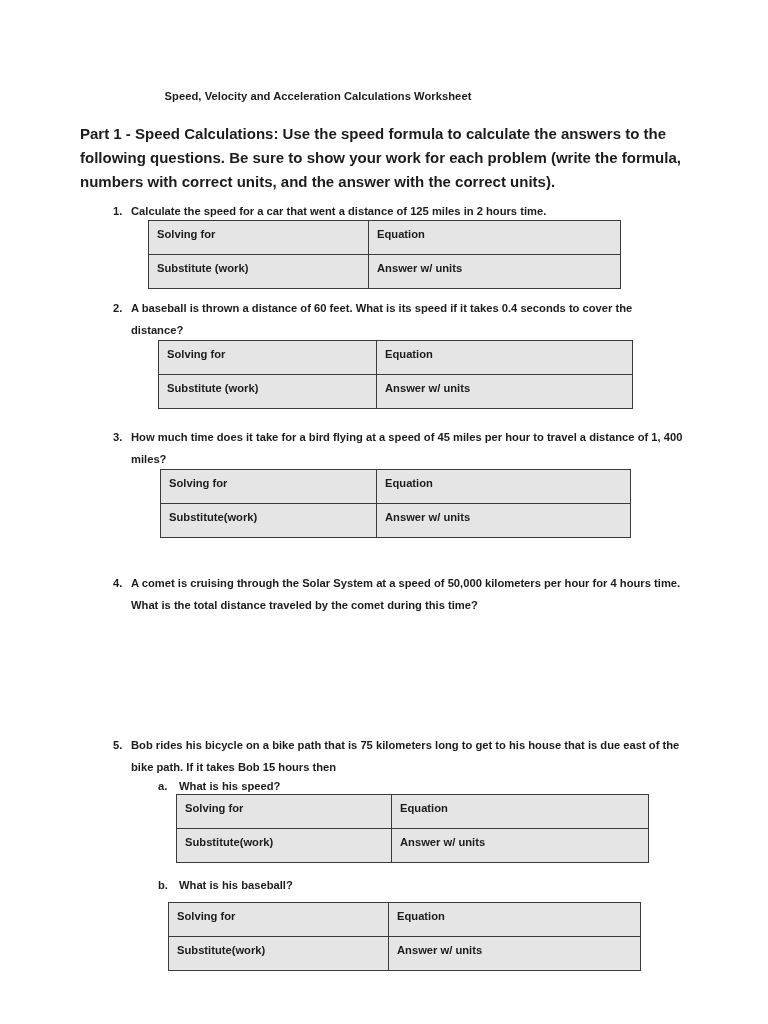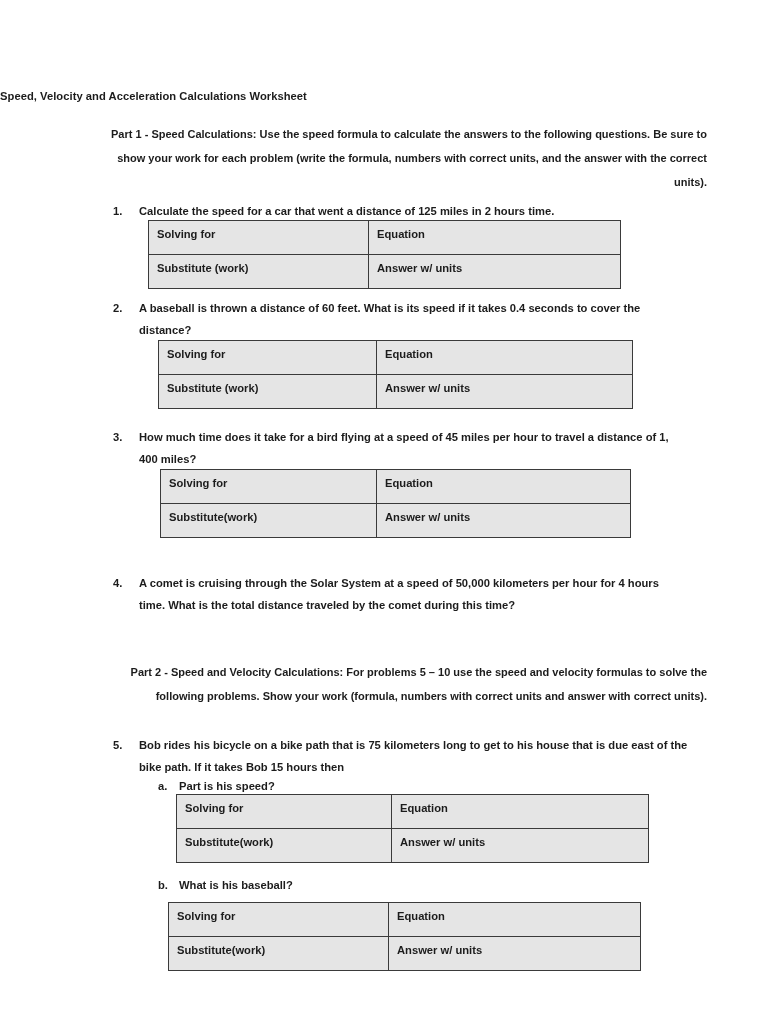--- a/index.html
+++ b/index.html
@@ -17,52 +17,51 @@
     width: 768px;
     height: 1024px;
     background: #ffffff;
   }
 
   .doc-title {
     position: absolute;
     top: 90px;
     left: 0;
     width: 636px;
-    text-align: left;
+    text-align: center;
     font-size: 11.2px;
     font-weight: bold;
     letter-spacing: 0.04px;
   }
 
   .para {
     position: absolute;
-    left: 97px;
+    left: 80px;
     width: 610px;
-    font-size: 11px;
+    font-size: 15px;
     line-height: 24px;
     font-weight: bold;
-    text-align: right;
   }
 
   
   .problem {
     position: absolute;
     font-size: 11.2px;
     line-height: 22px;
     font-weight: bold;
   }
   .problem .num {
     position: absolute;
     left: 0;
     top: 0;
     width: 26px;
     text-align: left;
   }
   .problem .body {
-    margin-left: 26px;
+    margin-left: 18px;
     display: block;
   }
 
   .subitem {
     position: absolute;
     font-size: 11.2px;
     line-height: 22px;
     font-weight: bold;
   }
   .subitem .letter {
@@ -160,30 +159,29 @@
         <td>Answer w/ units</td>
       </tr>
     </tbody>
   </table>
 
   <div class="problem" style="top:572px; left:113px; width:570px;">
     <span class="num">4.</span>
     <span class="body">A comet is cruising through the Solar System at a speed of 50,000 kilometers per hour for 4 hours time.  What is the total distance traveled by the comet during this time?</span>
   </div>
 
-  <div class="para" style="top:660px;">Part 2 - Speed and Velocity Calculations: For problems 5 – 10 use the speed and velocity formulas to solve the following problems.   Show your work (formula, numbers with correct units and answer with correct units).</div>
 
   <div class="problem" style="top:734px; left:113px; width:576px;">
     <span class="num">5.</span>
     <span class="body">Bob rides his bicycle on a bike path that is 75 kilometers long to get to his house that is due east of the bike path.  If it takes Bob 15 hours then</span>
   </div>
 
   <div class="subitem" style="top:775px; left:158px; width:400px;">
     <span class="letter">a.</span>
-    <span class="body">Part is his speed?</span>
+    <span class="body">What is his speed?</span>
   </div>
   <table class="ws" style="top:794px; left:176px; width:472px;">
     <colgroup>
         <col style="width:215px">
         <col style="width:257px">
       </colgroup>
     <tbody>
       <tr>
         <td>Solving for</td>
         <td>Equation</td>

